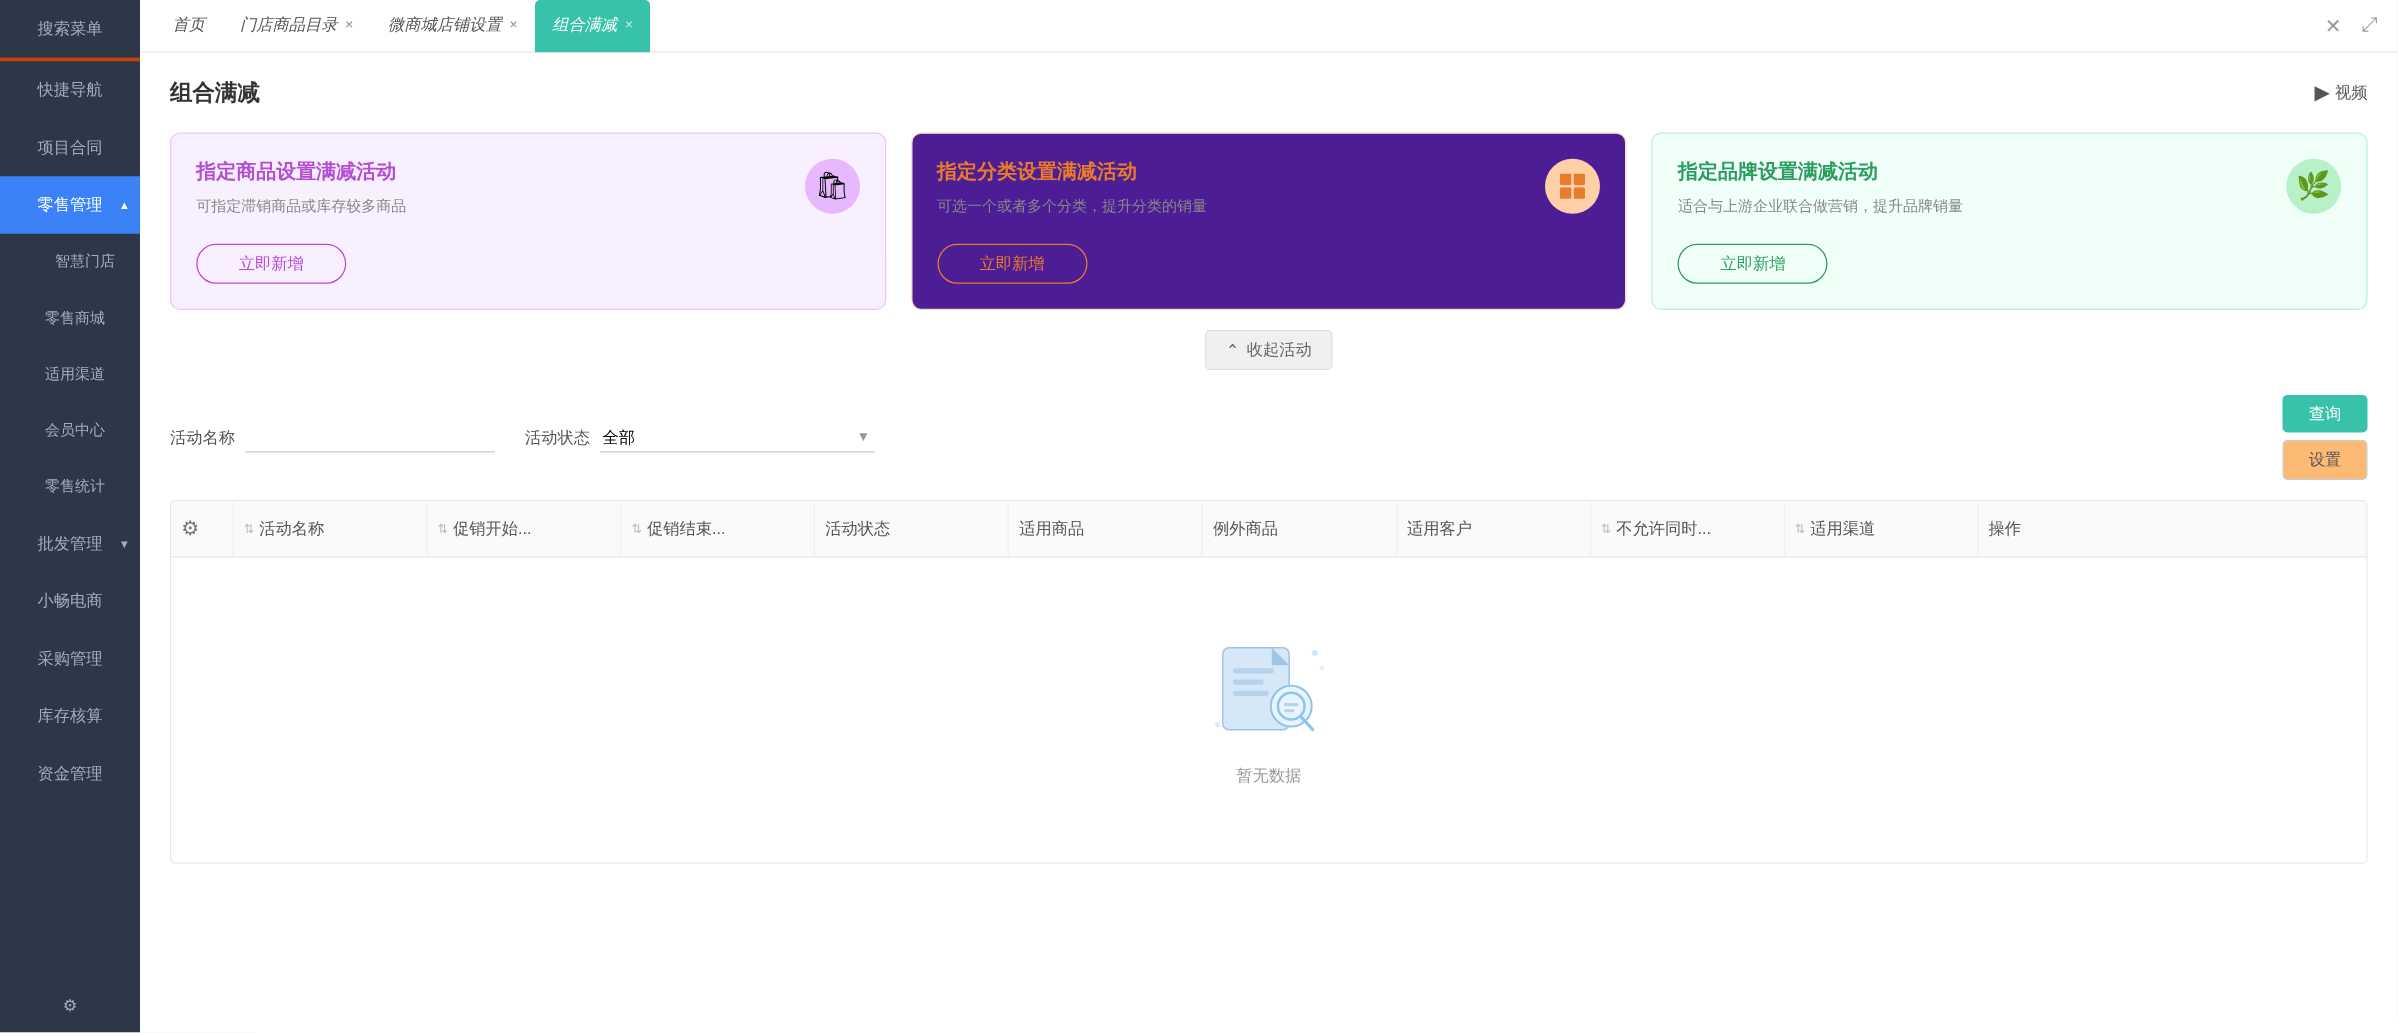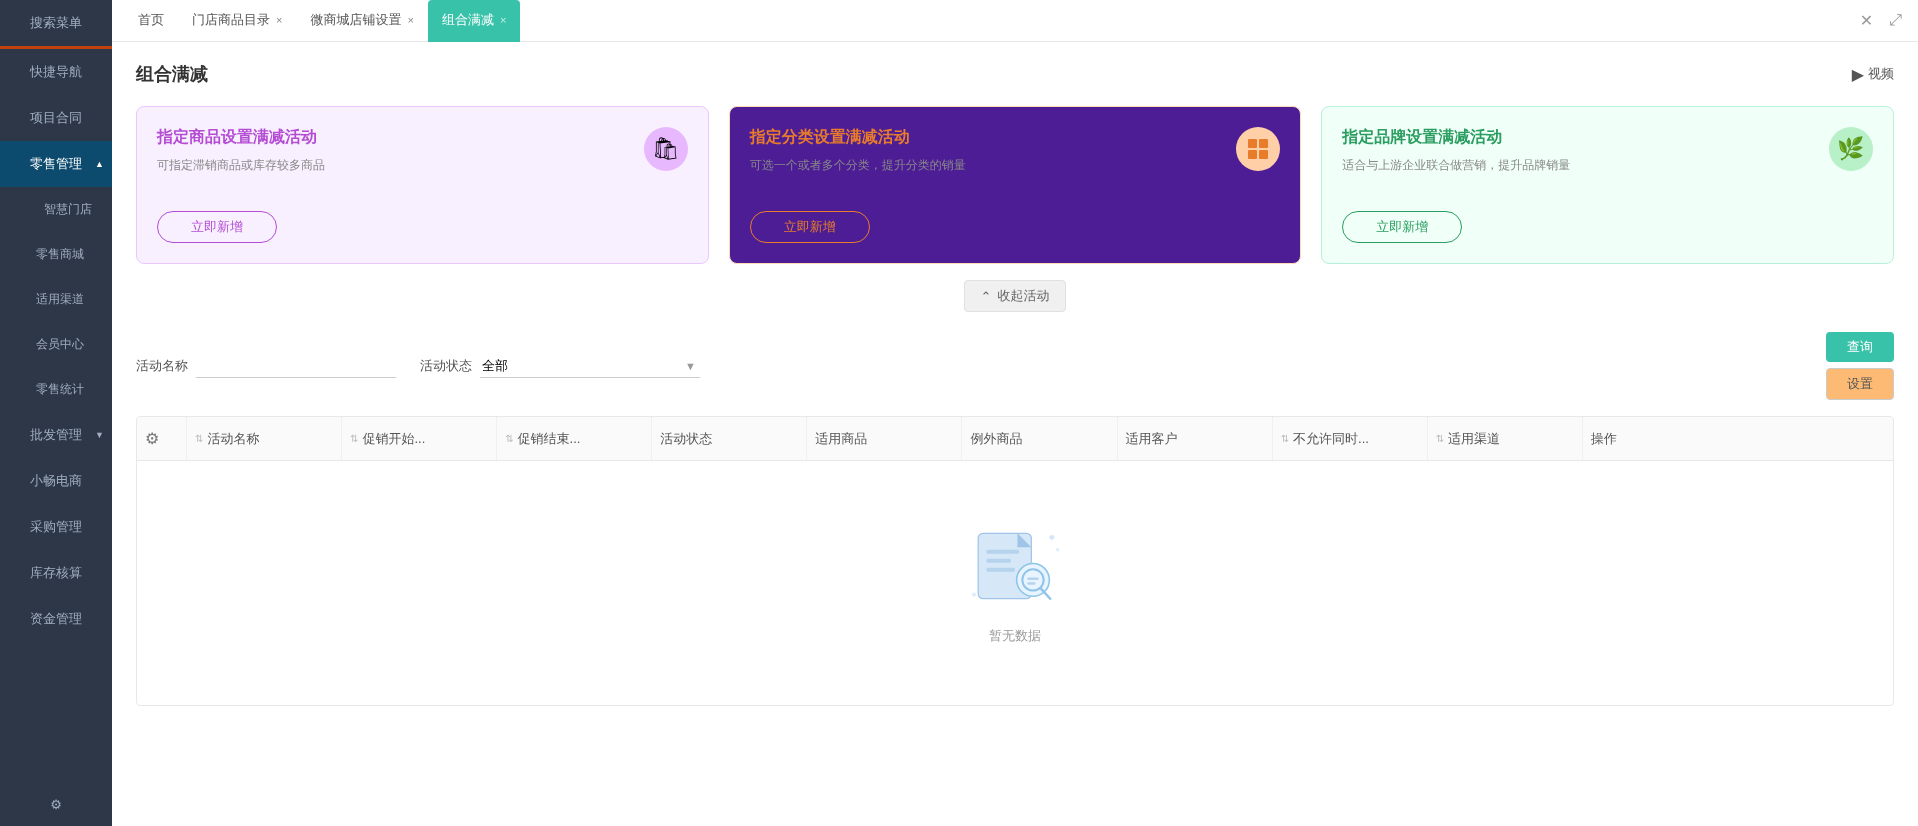--- a/index.html
+++ b/index.html
@@ -24,21 +24,21 @@
       text-align: center;
     }
     .sidebar-item {
       padding: 14px 10px;
       font-size: 13px;
       color: #a0aec0;
       cursor: pointer;
       text-align: center;
       position: relative;
     }
-    .sidebar-item.active { color: #fff; background: #0c4a6e; }
+    .sidebar-item.active { color: #fff; background: #3b82f6; }
     .sidebar-item.has-arrow::after {
       content: '▲';
       font-size: 9px;
       position: absolute;
       right: 8px;
       top: 50%;
       transform: translateY(-50%);
     }
     .sidebar-item.has-arrow-down::after {
       content: '▼';
@@ -80,20 +80,21 @@
       padding: 0 14px;
       height: 42px;
       display: flex;
       align-items: center;
       font-size: 13px;
       color: #555;
       cursor: pointer;
       border-bottom: 2px solid transparent;
       gap: 6px;
       white-space: nowrap;
+      font-style: italic;
     }
     .tab.active {
       color: #fff;
       background: #38c2aa;
       border-radius: 4px 4px 0 0;
       border-bottom: 2px solid #38c2aa;
     }
     .tab .close-btn {
       font-size: 11px;
       color: inherit;
@@ -183,21 +184,21 @@
       display: flex;
       align-items: center;
       justify-content: center;
       font-size: 22px;
     }
     .promo-card.purple .promo-card-icon { background: #e8b8ff; }
     .promo-card.orange .promo-card-icon { background: #ffd0a8; }
     .promo-card.green .promo-card-icon { background: #b8f0c8; }
 
     .promo-card-btn {
-      margin-top: 28px;
+      margin-top: 12px;
       border-radius: 20px;
       padding: 6px 0;
       font-size: 13px;
       background: transparent;
       cursor: pointer;
       text-align: center;
       width: 120px;
     }
     .promo-card.purple .promo-card-btn { border: 1px solid #b44dd4; color: #b44dd4; }
     .promo-card.orange .promo-card-btn { border: 1px solid #e87c2a; color: #e87c2a; }

